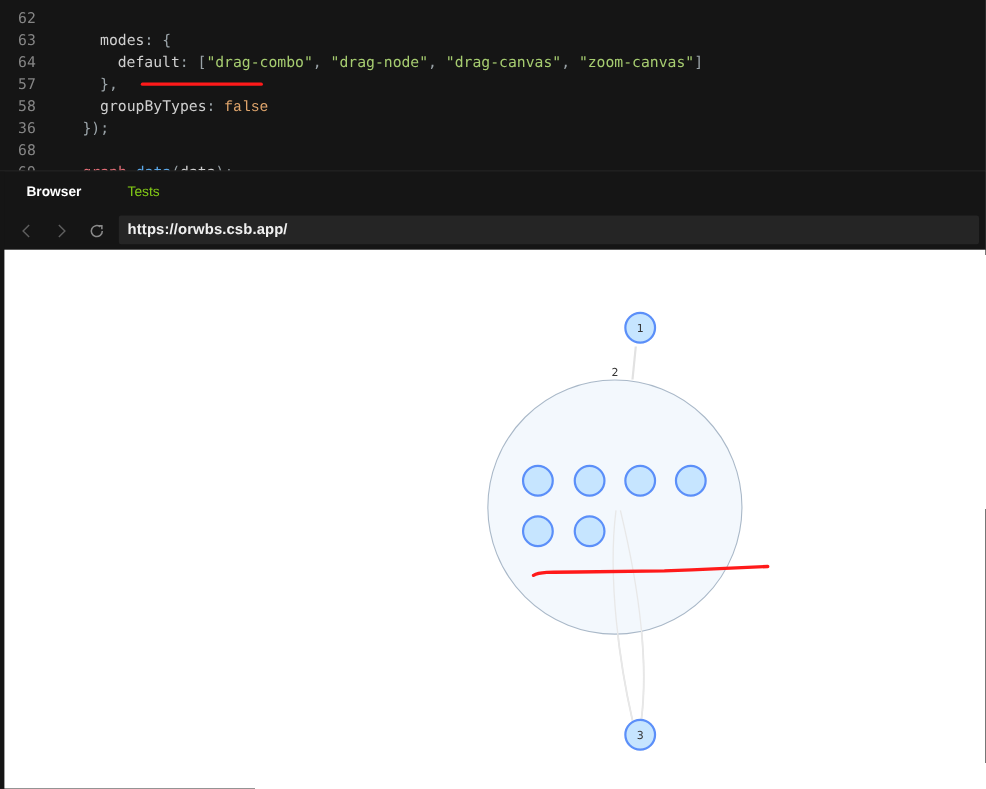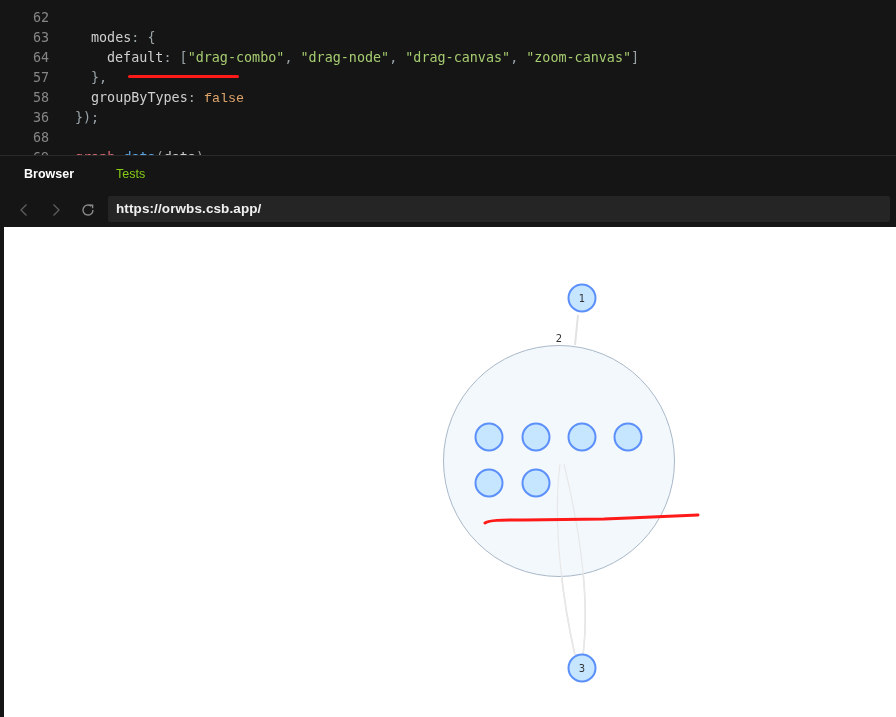--- a/index.html
+++ b/index.html
@@ -6,21 +6,21 @@
   html, body { width: 896px; height: 717px; overflow: hidden; background: #151515; }
   body { position: relative; font-family: "DejaVu Sans", sans-serif; }
 
   
   .editor {
     position: absolute; left: 0; top: 0; width: 896px; height: 155px;
     background: #151515; overflow: hidden;
     font-family: "DejaVu Sans Mono", monospace; font-size: 13.4px;
   }
   .code-line { position: absolute; left: 0; height: 20px; line-height: 20px; white-space: pre; }
-  .ln { position: absolute; left: 0; width: 49px; text-align: right; color: #858585; }
+  .ln { position: absolute; left: 0; width: 49px; text-align: center; color: #858585; }
   .code { position: absolute; left: 75px; color: #cfcfcf; text-align: center; }
   .tok-key { color: #cfcfcf; }
   .tok-punc { color: #9aa3a8; }
   .tok-str { color: #a6cc70; }
   .tok-bool { color: #dea46b; font-family: Liberation Mono, monospace; }
   .tok-var { color: #e06c75; }
   .tok-fn { color: #5ca8e8; }
   .ann-line {
     position: absolute; left: 128px; top: 75px; width: 111px; height: 3px;
     background: #ff1a1a; border-radius: 2px;

